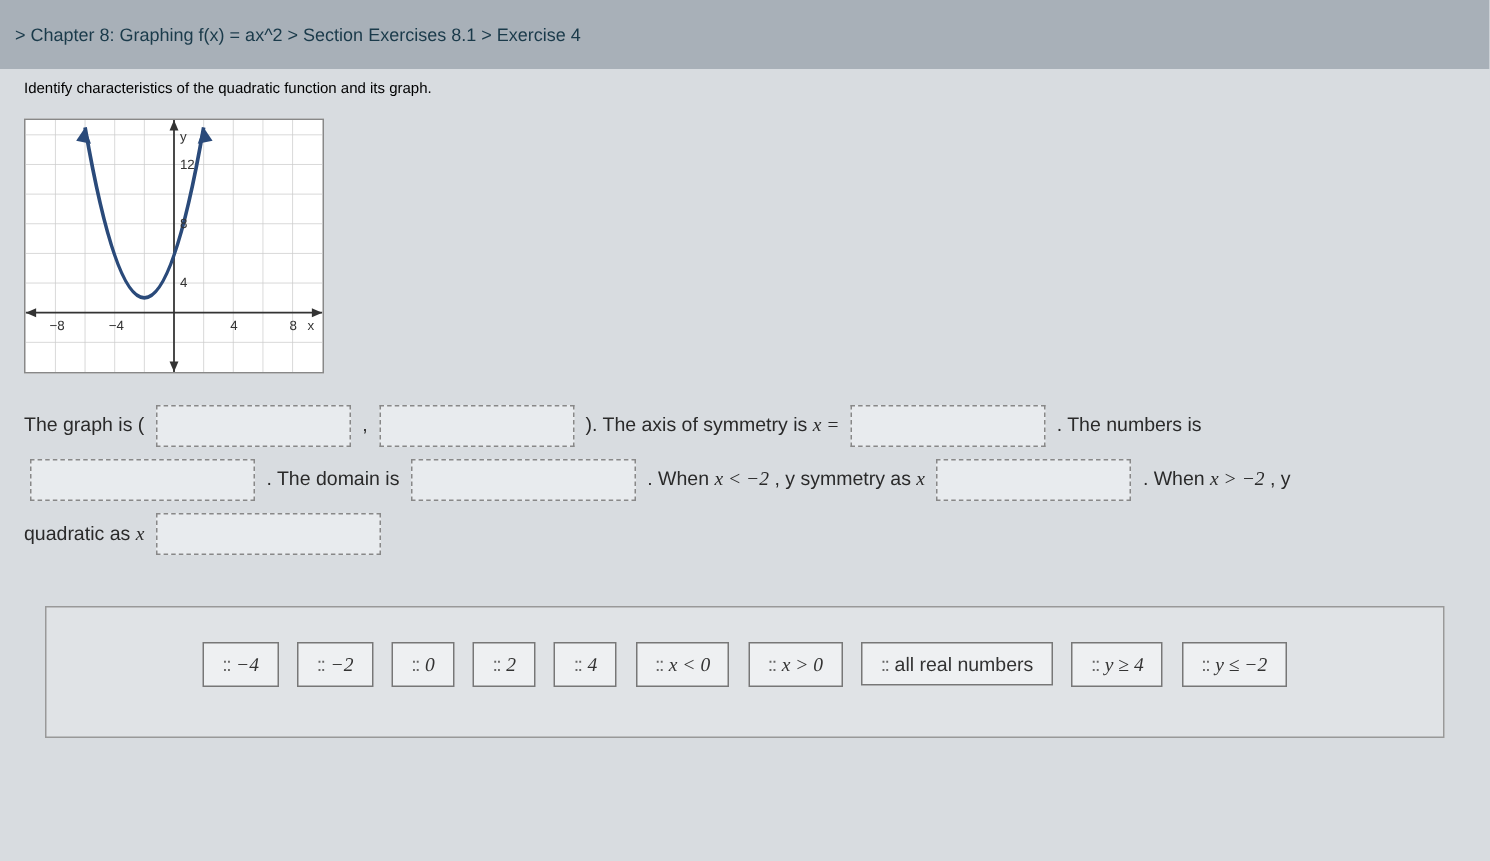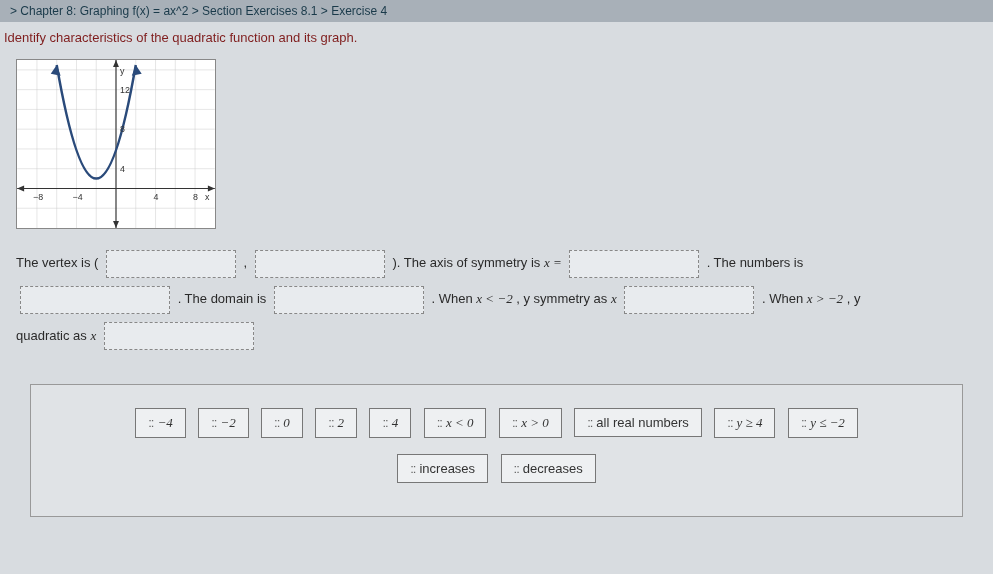--- a/index.html
+++ b/index.html
@@ -1,18 +1,18 @@
 <!DOCTYPE html>
 <html><head>
 <meta charset="utf-8">
 <style>
 * { box-sizing: border-box; margin: 0; padding: 0; }
 body { font-family: Arial, sans-serif; background: #d8dce0; width: 993px; height: 574px; overflow: hidden; }
-.breadcrumb { background: #a8b0b8; padding: 4px 10px; font-size: 12px; color: #1a3a4a; }
-.instruction { padding: 8px 4px; font-size: 13px; color: #7f1d1d; }
+.breadcrumb { background: #a8b0b8; padding: 16px 10px; font-size: 12px; color: #1a3a4a; }
+.instruction { padding: 8px 16px; font-size: 10px; color: #000000; }
 .graph-container { margin: 6px 16px; width: 200px; height: 170px; background: #fff; border: 1px solid #888; position: relative; }
 .graph-svg { width: 100%; height: 100%; }
 .fill-area { padding: 10px 16px; font-size: 13px; color: #2a2a2a; line-height: 2.8; }
 .drop-zone { display: inline-block; border: 1.5px dashed #888; min-width: 150px; height: 28px; vertical-align: middle; background: #e8ebee; margin: 0 4px; }
 .drop-zone.small { min-width: 130px; }
 .answer-bank { margin: 20px 30px 0 30px; padding: 20px 16px; border: 1px solid #999; background: #e0e3e6; text-align: center; }
 .answer-row { margin-bottom: 10px; }
 .tile { display: inline-block; border: 1px solid #777; background: #eef0f2; padding: 6px 12px; margin: 3px 4px; font-size: 13px; color: #333; cursor: move; }
 .tile .dots { color: #666; margin-right: 4px; letter-spacing: -1px; }
 .math { font-style: italic; font-family: 'Times New Roman', serif; }
@@ -57,21 +57,21 @@
   <text x="104" y="73" font-size="9" fill="#333">8</text>
   <text x="104" y="113" font-size="9" fill="#333">4</text>
   <text x="16" y="142" font-size="9" fill="#333">−8</text>
   <text x="56" y="142" font-size="9" fill="#333">−4</text>
   <text x="138" y="142" font-size="9" fill="#333">4</text>
   <text x="178" y="142" font-size="9" fill="#333">8</text>
 </svg>
 </div>
 
 <div class="fill-area">
-  <span>The vertex is (</span>
+  <span>The graph is (</span>
   <span class="drop-zone small"></span>
   <span>,</span>
   <span class="drop-zone small"></span>
   <span>). The axis of symmetry is </span>
   <span class="math">x = </span>
   <span class="drop-zone small"></span>
   <span>. The numbers is</span>
   <br>
   <span class="drop-zone"></span>
   <span>. The domain is </span>
@@ -96,17 +96,13 @@
     <span class="tile"><span class="dots">::</span><span class="math">−2</span></span>
     <span class="tile"><span class="dots">::</span><span class="math">0</span></span>
     <span class="tile"><span class="dots">::</span><span class="math">2</span></span>
     <span class="tile"><span class="dots">::</span><span class="math">4</span></span>
     <span class="tile"><span class="dots">::</span><span class="math">x &lt; 0</span></span>
     <span class="tile"><span class="dots">::</span><span class="math">x &gt; 0</span></span>
     <span class="tile"><span class="dots">::</span><span>all real numbers</span></span>
     <span class="tile"><span class="dots">::</span><span class="math">y ≥ 4</span></span>
     <span class="tile"><span class="dots">::</span><span class="math">y ≤ −2</span></span>
   </div>
-  <div class="answer-row">
-    <span class="tile"><span class="dots">::</span><span>increases</span></span>
-    <span class="tile"><span class="dots">::</span><span>decreases</span></span>
-  </div>
 </div>
 
 </body></html>

